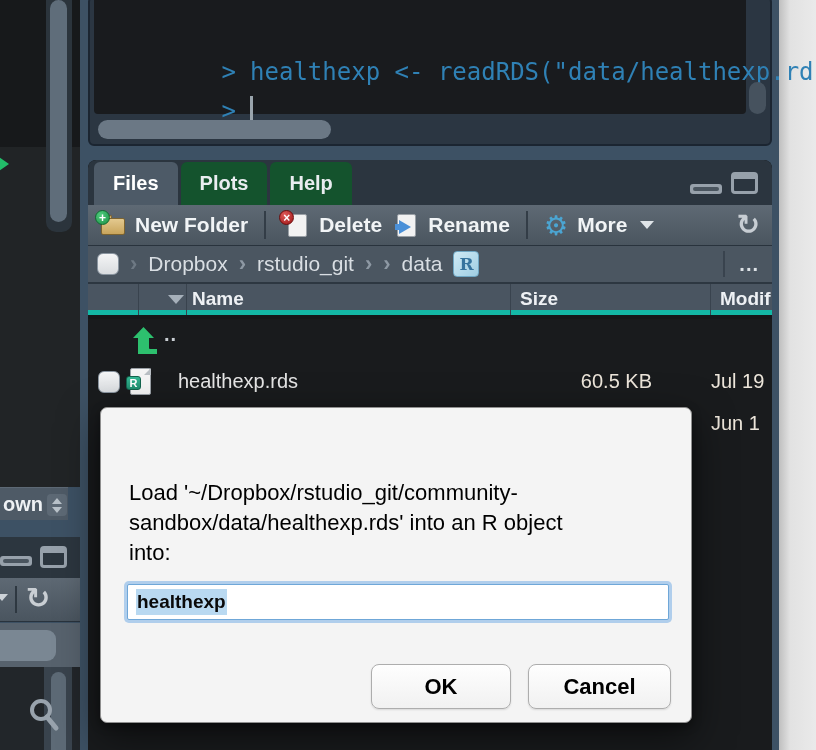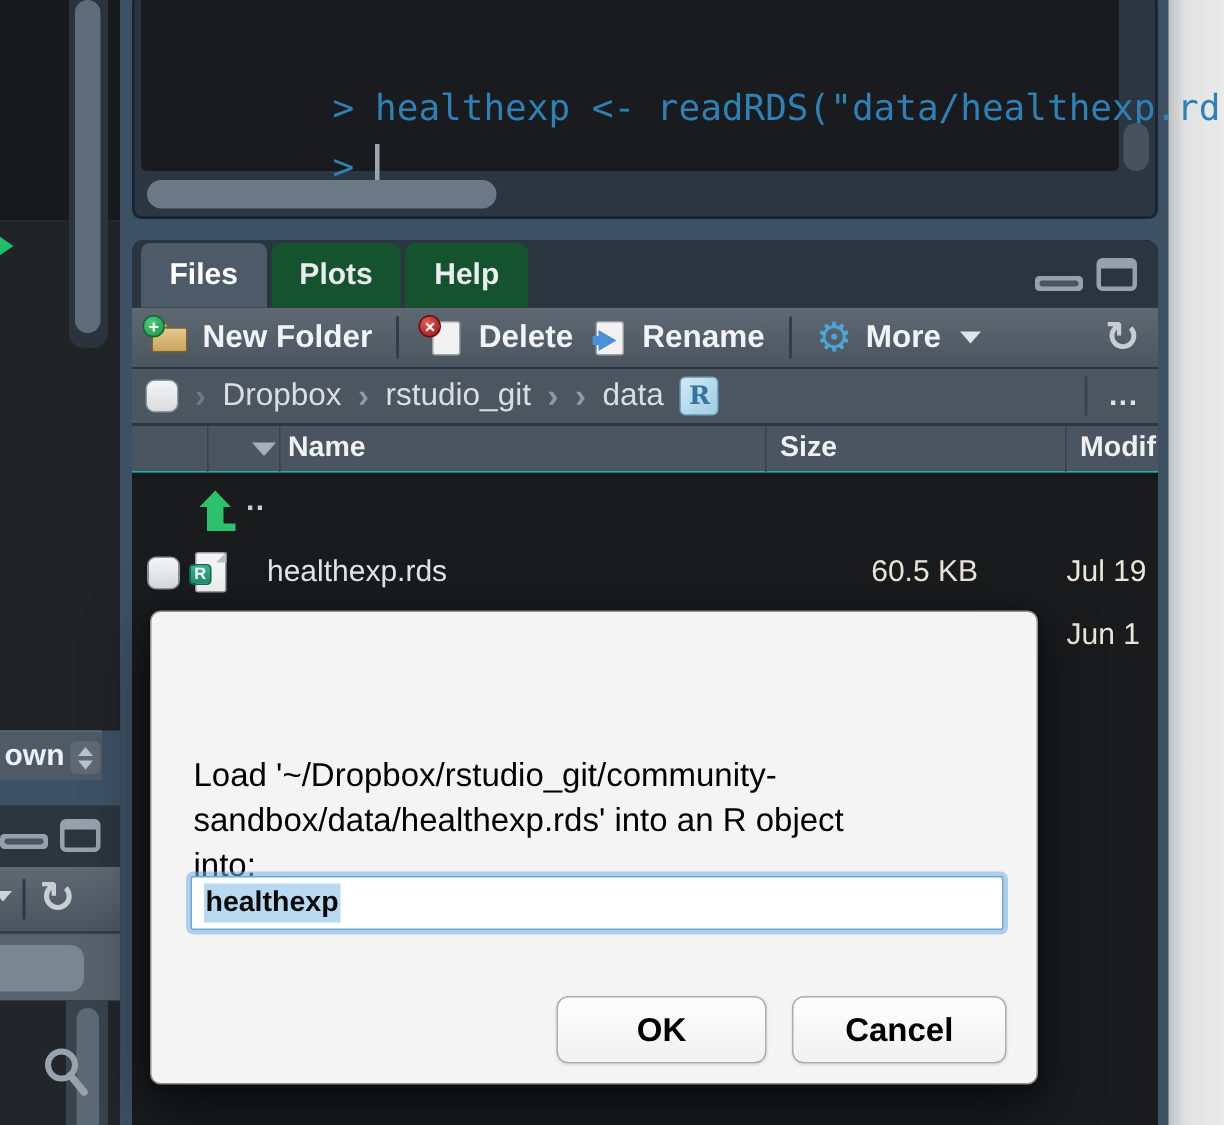--- a/index.html
+++ b/index.html
@@ -81,21 +81,21 @@
   .crumbbar { height:38px; background:#4b5661; border-bottom:2px solid #2d3741; display:flex; align-items:center;
     padding:0 10px 0 9px; gap:11px; font-size:21px; font-weight:500; color:#d9dee3; }
   .checkbox { width:22px; height:22px; border-radius:6px; border:1.5px solid #8a95a0; background:linear-gradient(#f4f5f6,#d9dcdf); flex:0 0 auto; }
   .chev { color:#8e99a4; font-size:22px; font-weight:700; }
   .chev.dim { color:#6e7984; }
   .rproj-icon { width:26px; height:26px; background:linear-gradient(135deg,#cfeaf5,#9fcde2); border:1px solid #6fa7c4; border-radius:4px;
     font-family:"DejaVu Serif",serif; font-size:17px; font-weight:700; color:#36749e; text-align:center; line-height:24px; }
   .crumb-sep { width:2px; height:26px; background:#39434e; }
   .crumb-more { font-size:20px; font-weight:700; letter-spacing:1px; color:#dde2e6; padding:0 3px; }
   
-  .thead { position:relative; height:31px; background:#4a5561; border-bottom:1px solid #14b8a6;
+  .thead { position:relative; height:31px; background:#4a5561; border-bottom:5px solid #14b8a6;
     font-size:19px; font-weight:700; color:#eef1f4; }
   .col-sep { position:absolute; top:0; width:1px; height:31px; background:#39434e; }
   .th-label { position:absolute; top:4px; }
   .sort-tri { position:absolute; top:11px; width:0;height:0; border-left:8px solid transparent; border-right:8px solid transparent; border-top:9px solid #a6b0ba; }
   
   .rows { position:relative; background:#191b1d; height:443px; }
   .frow { position:relative; height:42px; font-size:20px; }
   .frow .checkbox { position:absolute; left:10px; top:10px; }
   .fname { position:absolute; left:90px; top:9px; color:#e5e5e5; }
   .fname.parent { color:#c9ced3; left:76px; top:4px; font-weight:700; letter-spacing:1px; }
@@ -105,21 +105,21 @@
   .rds-icon { position:absolute; left:42px; top:7px; width:21px; height:27px; background:#f4f4f4; border:1px solid #9aa0a6; border-radius:2px; }
   .rds-icon::after { content:""; position:absolute; right:-1px; top:-1px; border-left:7px solid transparent; border-bottom:7px solid #b9bfc4; }
   .rds-badge { position:absolute; left:-5px; top:7px; width:15px; height:14px; background:linear-gradient(#35b793,#1f8e6e); border:1px solid #136ül; border:1px solid #13654e; border-radius:3px;
     color:#fff; font-size:11px; font-weight:700; text-align:center; line-height:13px; }
   
   .dialog { position:absolute; left:100px; top:407px; width:592px; height:316px; z-index:10;
     background:#f4f4f4; border:1px solid #8f8f8f; border-radius:7px;
     box-shadow:0 14px 40px rgba(0,0,0,.55), 0 3px 10px rgba(0,0,0,.35); }
   .dlg-title { height:44px; background:linear-gradient(#ededed,#dcdcdc); border-bottom:1px solid #b9b9b9;
     border-radius:7px 7px 0 0; line-height:44px; padding-left:28px; font-size:20px; color:#1a1a1a; }
-  .dlg-msg { position:absolute; left:28px; top:94px; width:505px; font-size:22px; line-height:30px; color:#000; }
+  .dlg-msg { position:absolute; left:28px; top:70px; width:505px; font-size:22px; line-height:30px; color:#000; }
   .dlg-input { position:absolute; left:26px; top:176px; width:542px; height:36px; background:#fff;
     border:1px solid #6fa7d8; border-radius:2px; box-shadow:0 0 0 3px rgba(120,175,230,.55);
     display:flex; align-items:center; padding-left:8px; font-size:19px; font-weight:700; color:#0a0a0a; }
   .sel { background:#b9d9f1; padding:2px 1px; }
   .dlg-btn { position:absolute; top:256px; height:45px; background:linear-gradient(#fefefe,#f1f1f1);
     border:1px solid #adadad; border-radius:8px; font-family:"Liberation Sans",sans-serif;
     font-size:22px; font-weight:600; color:#000; box-shadow:0 1px 2px rgba(0,0,0,.12); }
   .btn-ok { left:270px; width:140px; }
   .btn-cancel { left:427px; width:143px; }
 </style>

